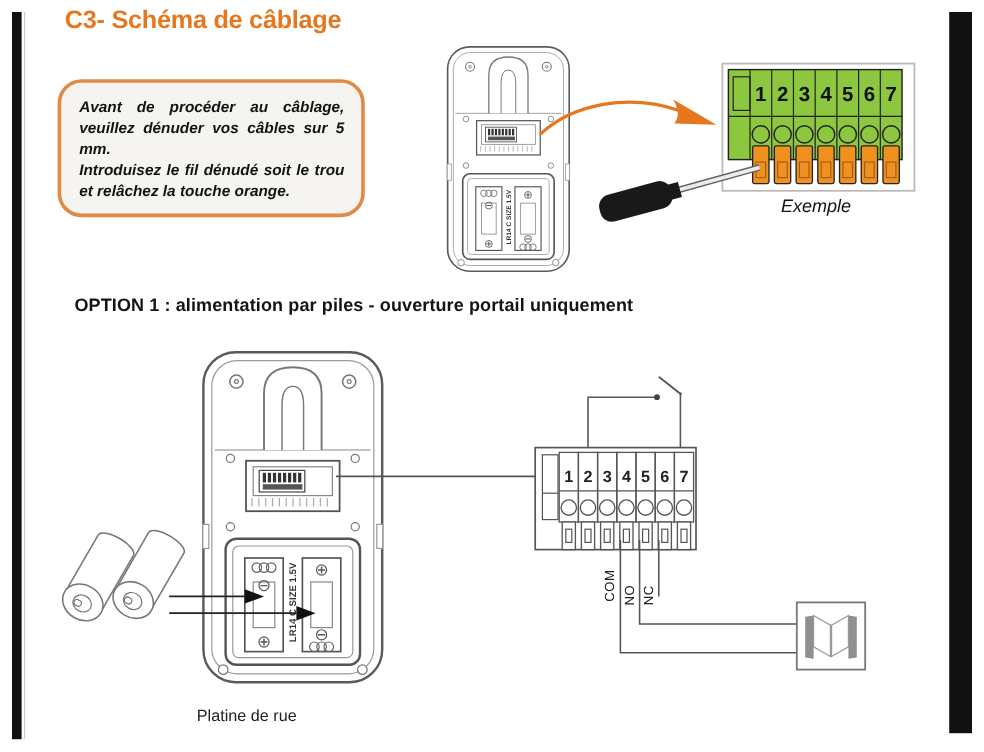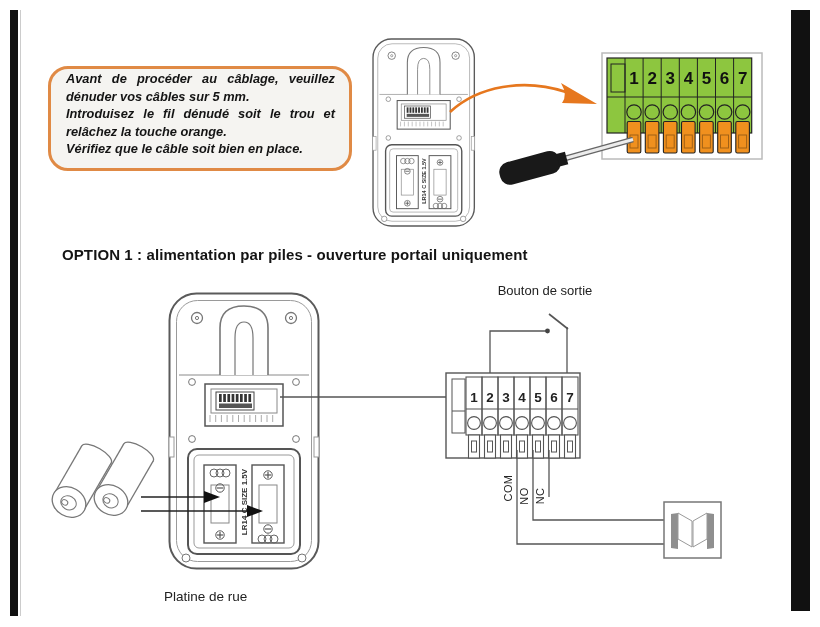--- a/index.html
+++ b/index.html
@@ -1,22 +1,22 @@
 <!DOCTYPE html>
 <html><head>
 <meta charset="utf-8">
 <style>
   html,body{margin:0;padding:0;background:#fff;}
   .page{position:relative;width:820px;height:627px;background:#ffffff;overflow:hidden;
         font-family:"Liberation Sans",sans-serif;}
   .art{position:absolute;left:0;top:0;}
   .page-title{position:absolute;left:54px;top:5px;font-size:21px;font-weight:700;
               color:#E6771E;letter-spacing:-0.2px;}
-  .instr-box{position:absolute;left:48px;top:66px;width:304px;box-sizing:border-box;
-             padding:1px 14px 10px 15px;border:3px solid #E08A45;border-radius:20px;
+  .instr-box{position:absolute;left:48px;top:66px;width:256px;box-sizing:border-box;
+             padding:11px 14px 10px 15px;border:3px solid #E08A45;border-radius:20px;
              background:#F5F4F1;}
   .instr-line{font-size:12.8px;line-height:1.37;font-style:italic;font-weight:700;
               color:#141414;text-align:justify;}
   .option-heading{position:absolute;left:62px;top:246px;font-size:15px;font-weight:700;
                   color:#141414;letter-spacing:0.1px;}
   .lbl{position:absolute;color:#222;}
   .lbl-bouton{left:455px;top:283px;width:180px;text-align:center;font-size:13px;}
   .lbl-exemple{left:600px;top:164px;width:160px;text-align:center;font-size:15px;
                font-style:italic;color:#111;}
   .lbl-platine{left:164px;top:589px;width:160px;text-align:left;font-size:13.5px;}
@@ -275,27 +275,27 @@
       <rect x="664" y="502" width="57" height="56" fill="#fff" stroke="#777" stroke-width="1.5"></rect>
       <g>
         <polygon points="671,514 678,513 678,549 671,548" fill="#8f8f8f"></polygon>
         <polygon points="714,514 707,513 707,549 714,548" fill="#8f8f8f"></polygon>
         <polygon points="678,513 692,521 692,547 678,539" fill="#fff" stroke="#999" stroke-width="1"></polygon>
         <polygon points="707,513 693,521 693,547 707,539" fill="#fff" stroke="#999" stroke-width="1"></polygon>
       </g>
     </g>
   </svg>
 
+  <div class="page-title">C3- Schéma de câblage</div>
 
   <div class="instr-box">
     <div class="instr-line">Avant de procéder au câblage, veuillez dénuder vos câbles sur 5 mm.</div>
     <div class="instr-line">Introduisez le fil dénudé soit le trou et relâchez la touche orange.</div>
-    <div class="instr-line">Vérifiez que le câble soit bien en place.</div>
   </div>
 
+  <div class="lbl lbl-exemple">Exemple</div>
 
   <div class="option-heading">OPTION 1 : alimentation par piles - ouverture portail uniquement</div>
 
-  <div class="lbl lbl-bouton">Bouton de sortie</div>
 
   <div class="lbl lbl-platine">Platine de rue</div>
 
 </div>
 
 </body></html>

